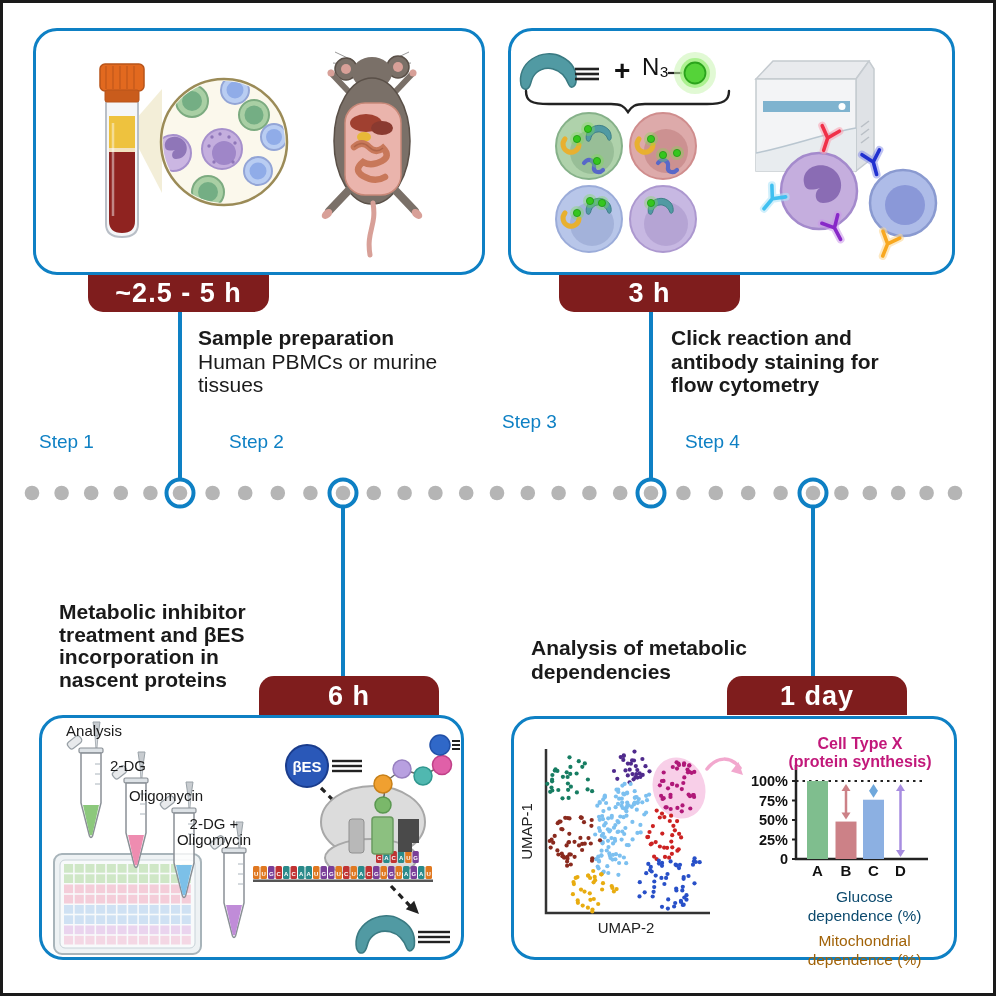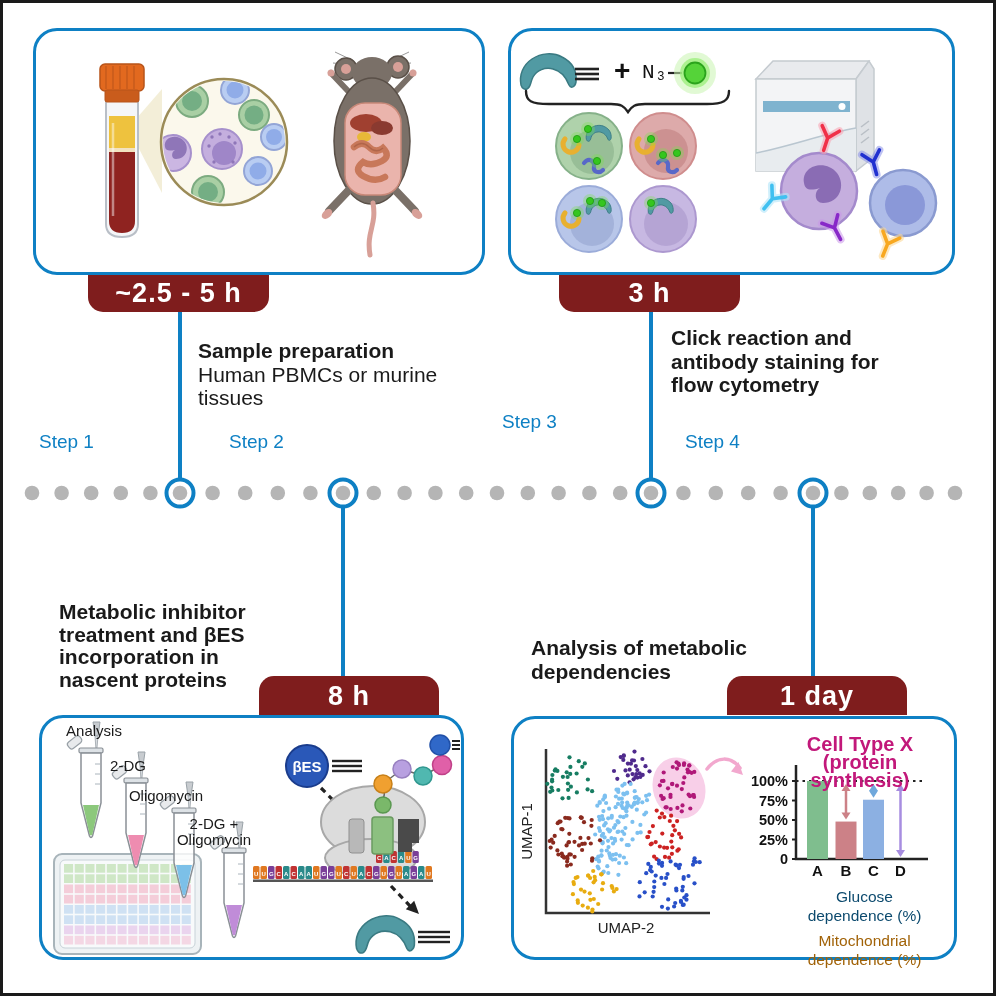--- a/index.html
+++ b/index.html
@@ -9,21 +9,21 @@
   .panel svg{position:absolute;left:0;top:0;}
   .badge{position:absolute;background:#7f1d1d;color:#fff;font-size:27px;font-weight:600;text-align:center;letter-spacing:1px;}
   .badge.down{border-radius:0 0 15px 15px;line-height:36px;height:37px;}
   .badge.up{border-radius:15px 15px 0 0;line-height:40px;height:39px;}
   .vline{position:absolute;width:4px;background:#0e80c4;}
   .steplabel{position:absolute;width:160px;text-align:left;font-size:19px;font-weight:normal;color:#0e80c4;}
   .tblock{position:absolute;font-size:21px;line-height:23.5px;}
   .tblock .hd{font-weight:bold;}
   .preline{white-space:pre-line;}
   .minilabel{position:absolute;font-size:15px;line-height:16px;color:#1a1a1a;text-align:center;}
-  .charttitle{position:absolute;font-weight:bold;font-size:20px;line-height:18px;text-align:center;white-space:pre-line;}
+  .charttitle{position:absolute;font-weight:bold;font-size:16px;line-height:18px;text-align:center;white-space:pre-line;}
   .deplabel{position:absolute;font-size:15.5px;line-height:19px;text-align:center;white-space:pre-line;}
   .umaplab{position:absolute;font-size:15px;color:#222;text-align:center;}
   .sym{position:absolute;color:#111;}
 </style>
 </head>
 <body>
 
 <div id="frame">
 
   <svg id="timeline-svg" width="996" height="996" style="position:absolute;left:0;top:0;pointer-events:none;" viewBox="0 0 996 996">
@@ -71,24 +71,24 @@
   <div class="vline" style="left:646px;top:309px;height:168px;"></div>
   <div class="vline" style="left:808px;top:504px;height:169px;"></div>
 
   <div class="steplabel" style="left:36px;top:428px;">Step 1</div>
   <div class="steplabel" style="left:226px;top:428px;">Step 2</div>
   <div class="steplabel" style="left:499px;top:408px;">Step 3</div>
   <div class="steplabel" style="left:682px;top:428px;">Step 4</div>
 
   <div class="badge down" style="left:85px;top:272px;width:181px;">~2.5 - 5 h</div>
   <div class="badge down" style="left:556px;top:272px;width:181px;">3 h</div>
-  <div class="badge up" style="left:256px;top:673px;width:180px;">8 h</div>
+  <div class="badge up" style="left:256px;top:673px;width:180px;">6 h</div>
   <div class="badge up" style="left:724px;top:673px;width:180px;">1 day</div>
 
-  <div class="tblock" style="left:195px;top:336px;width:270px;">
+  <div class="tblock" style="left:195px;top:323px;width:270px;">
     <div class="hd">Sample preparation</div>
     <div class="preline">Human PBMCs or murine
 tissues</div>
   </div>
   <div class="tblock" style="left:668px;top:323px;width:300px;">
     <div class="hd preline">Click reaction and
 antibody staining for
 flow cytometry</div>
   </div>
   <div class="tblock" style="left:56px;top:598px;width:260px;line-height:22.5px;">
@@ -300,21 +300,21 @@
             <use href="#ab" stroke="#c898e8" stroke-width="8" opacity="0.55"></use>
             <use href="#ab" stroke="#8828c8" stroke-width="3.6"></use>
           </g>
         <g transform="translate(377,212) rotate(22)">
             <use href="#ab" stroke="#fcd898" stroke-width="8" opacity="0.6"></use>
             <use href="#ab" stroke="#f8a820" stroke-width="3.6"></use>
           </g>
       </g>
     </svg>
     <div class="sym" style="left:103px;top:24px;font-size:28px;font-weight:bold;">+</div>
-    <div class="sym" style="left:131px;top:30px;font-size:21px;font-family:Liberation Mono, monospace;">N₃</div>
+    <div class="sym" style="left:131px;top:22px;font-size:24px;">N₃</div>
   </section>
 
   <section class="panel" style="left:36px;top:712px;width:425px;height:245px;">
     <svg width="418" height="238" viewBox="0 0 418 238">
       <defs>
         <path id="blob2" d="M-28,12 C-30,2 -26,-8 -17,-14 C-8,-20 4,-21 13,-16 C23,-11 28,-2 27,9 C26,14 22,16 20,12 C17,4 12,-2 4,-4 C-4,-6 -12,-3 -16,4 C-19,10 -18,14 -22,16 C-25,17 -27,15 -28,12 Z"></path>
         <g id="tube">
           <polygon points="2,-26 9,-26 7,-12 4,-12" fill="#c8ccd0" stroke="#9aa2a8" stroke-width="1"></polygon>
           <polygon points="4,-12 7,-12 5.8,2 5,2" fill="#d8dce0" stroke="#9aa2a8" stroke-width="0.8"></polygon>
           <rect x="-24" y="-10" width="15" height="8" rx="3" transform="rotate(-38 -16 -6)" fill="#e8eaec" stroke="#98a0a6" stroke-width="1.2"></rect>

